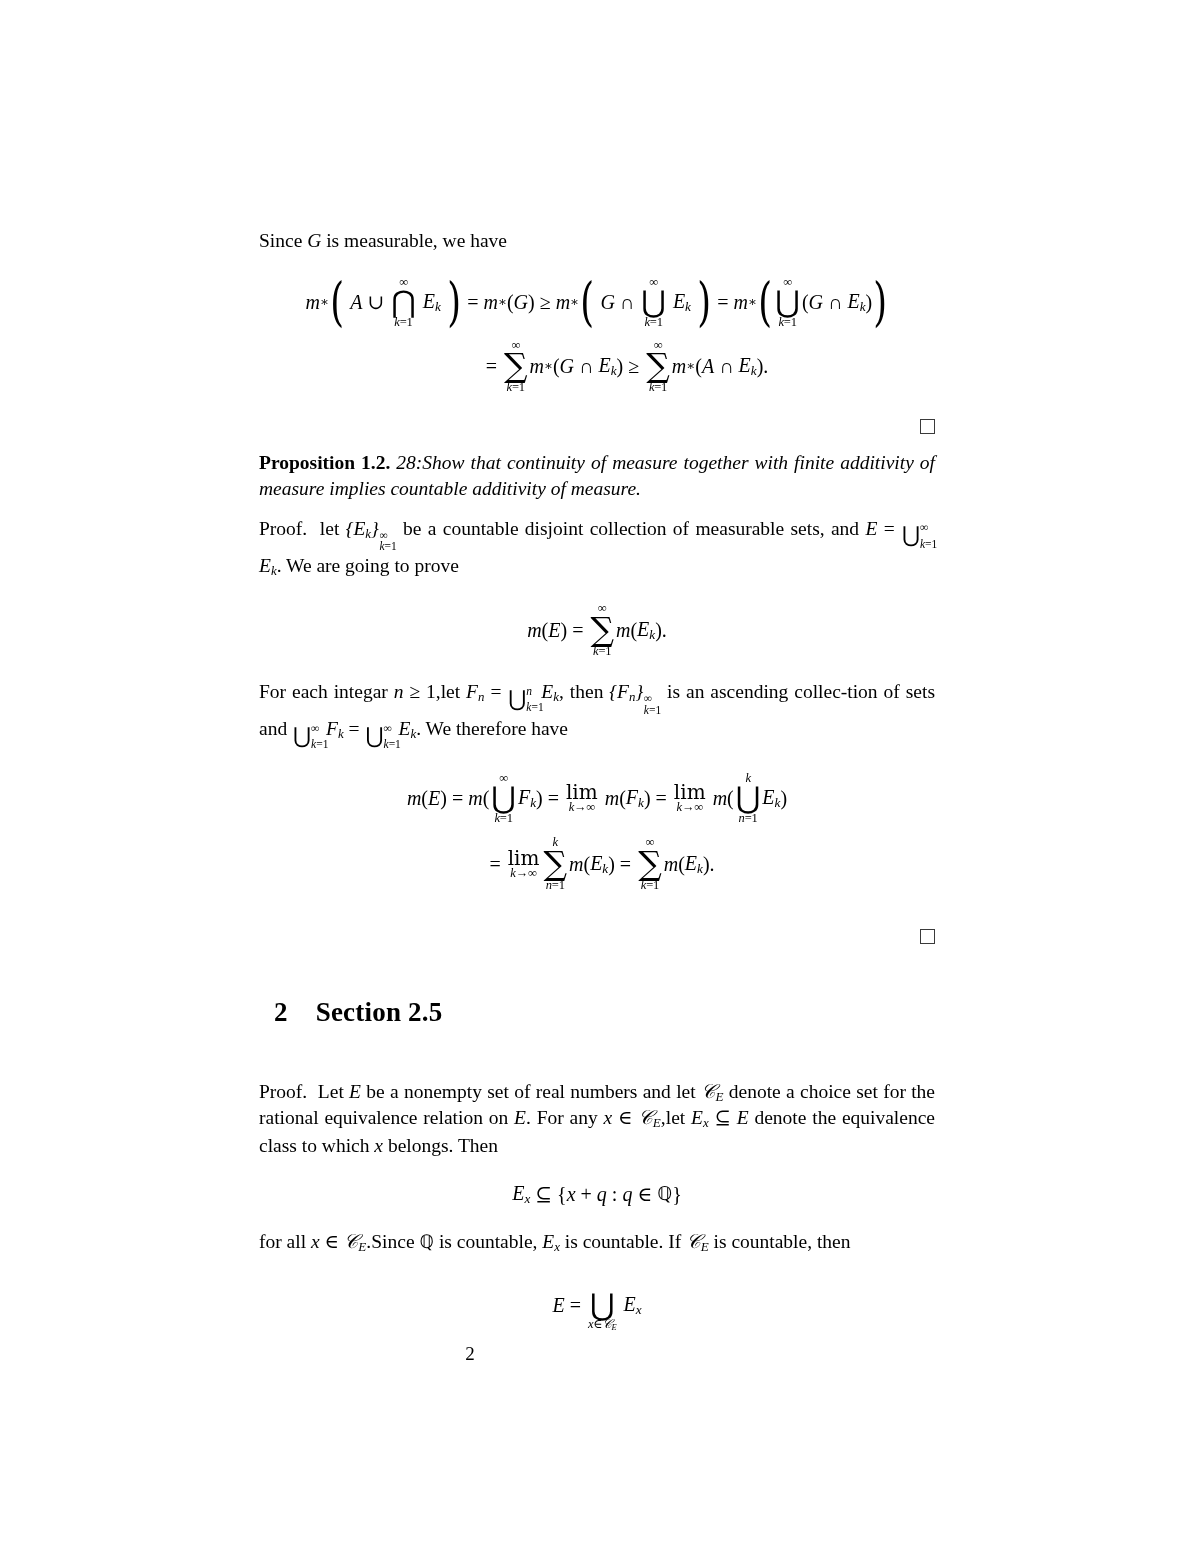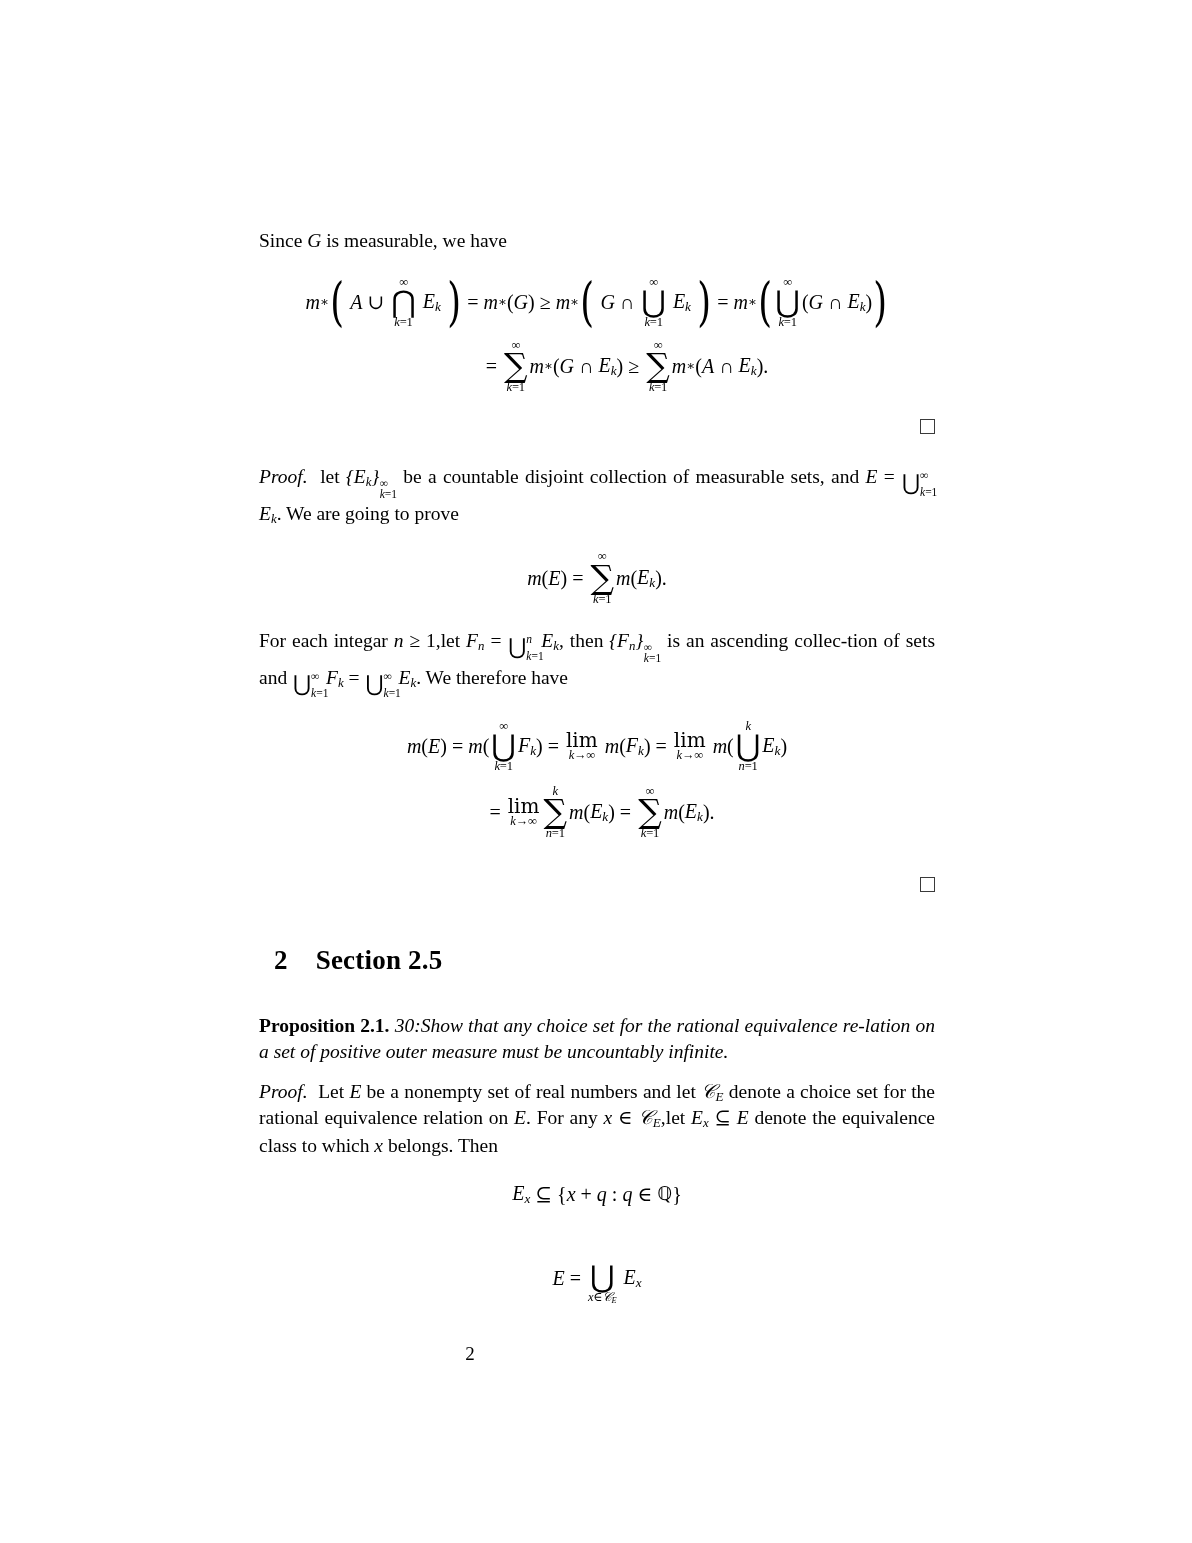--- a/index.html
+++ b/index.html
@@ -168,21 +168,20 @@
   .section-heading .num { margin-right: 28px; }
 
   .prop-head {
     font-weight: bold;
     font-style: normal;
   }
   .prop-body {
     font-style: italic;
   }
   .proof-lead {
-    font-style: italic;
   }
 
   
   .qed-row {
     display: block;
     text-align: right;
     height: 0;
   }
   .qed {
     display: inline-block;
@@ -303,20 +302,24 @@
     </div>
 
     <div class="gap-md"></div>
 
     <div class="qed-row">
       <span class="qed"></span>
     </div>
 
     <div class="gap-lg"></div>
 
+    <p class="para">
+      <span class="prop-head">Proposition 1.2.</span>
+      <span class="prop-body">28:Show that continuity of measure together with finite additivity of measure implies countable additivity of measure.</span>
+    </p>
 
     <div class="gap-sm"></div>
 
     <p class="para">
       <span class="proof-lead">Proof.</span>
       <span>&nbsp;let&nbsp;</span><span class="m">{E<sub class="v">k</sub>}<span class="stack">
             <span class="t">∞</span>
             <span class="b"><span class="m">k</span>=1</span>
           </span></span><span>&nbsp;be a countable disjoint collection of measurable sets, and
       <span class="m">E</span> = <span class="iop pad"><span class="g">⋃</span><span class="sup">∞</span><span class="sub"><span class="m">k</span>=1</span></span><span class="m">E<sub class="v">k</sub></span>. We are going to prove</span>
@@ -427,24 +430,20 @@
     </div>
 
     <div class="gap-xl"></div>
 
     <h2 class="section-heading">
       <span class="num">2</span><span>Section 2.5</span>
     </h2>
 
     <div class="gap-md"></div>
 
-    <p class="para">
-      <span class="prop-head">Proposition 2.1.</span>
-      <span class="prop-body">30:Show that any choice set for the rational equivalence re-</span><span class="prop-body">lation on a set of positive outer measure must be uncountably infinite.</span>
-    </p>
 
     <div class="gap-sm"></div>
 
     <p class="para">
       <span class="proof-lead">Proof.</span>
       <span>&nbsp;Let <span class="m">E</span> be a nonempty set of real numbers and let <span class="scriptC">𝒞<sub class="v"><span class="m">E</span></sub></span> denote a choice set for the rational equivalence relation on <span class="m">E</span>. For any <span class="m">x</span> ∈ <span class="scriptC">𝒞<sub class="v"><span class="m">E</span></sub></span>,let <span class="m">E<sub class="v">x</sub></span> ⊆ <span class="m">E</span> denote the equivalence class to which <span class="m">x</span> belongs. Then</span>
     </p>
 
     <div class="gap-md"></div>
 
@@ -458,20 +457,23 @@
           <span class="up">&nbsp;:&nbsp;</span>
           <span class="m">q</span>
           <span class="up">&nbsp;∈&nbsp;</span>
           <span class="bbQ">ℚ</span>
           <span class="up">}</span>
       </div>
     </div>
 
     <div class="gap-md"></div>
 
+    <p class="para tight">
+      <span>for all <span class="m">x</span> ∈ <span class="scriptC">𝒞<sub class="v"><span class="m">E</span></sub></span>.Since <span class="bbQ">ℚ</span> is countable, <span class="m">E<sub class="v">x</sub></span> is countable. If <span class="scriptC">𝒞<sub class="v"><span class="m">E</span></sub></span> is countable, then</span>
+    </p>
 
     <div class="gap-md"></div>
 
     <div class="display">
       <div class="row">
         <span class="m">E</span>
           <span class="up">&nbsp;=&nbsp;</span>
         <span class="op">
           <span class="lim">&nbsp;</span>
           <span class="glyph cup">⋃</span>

